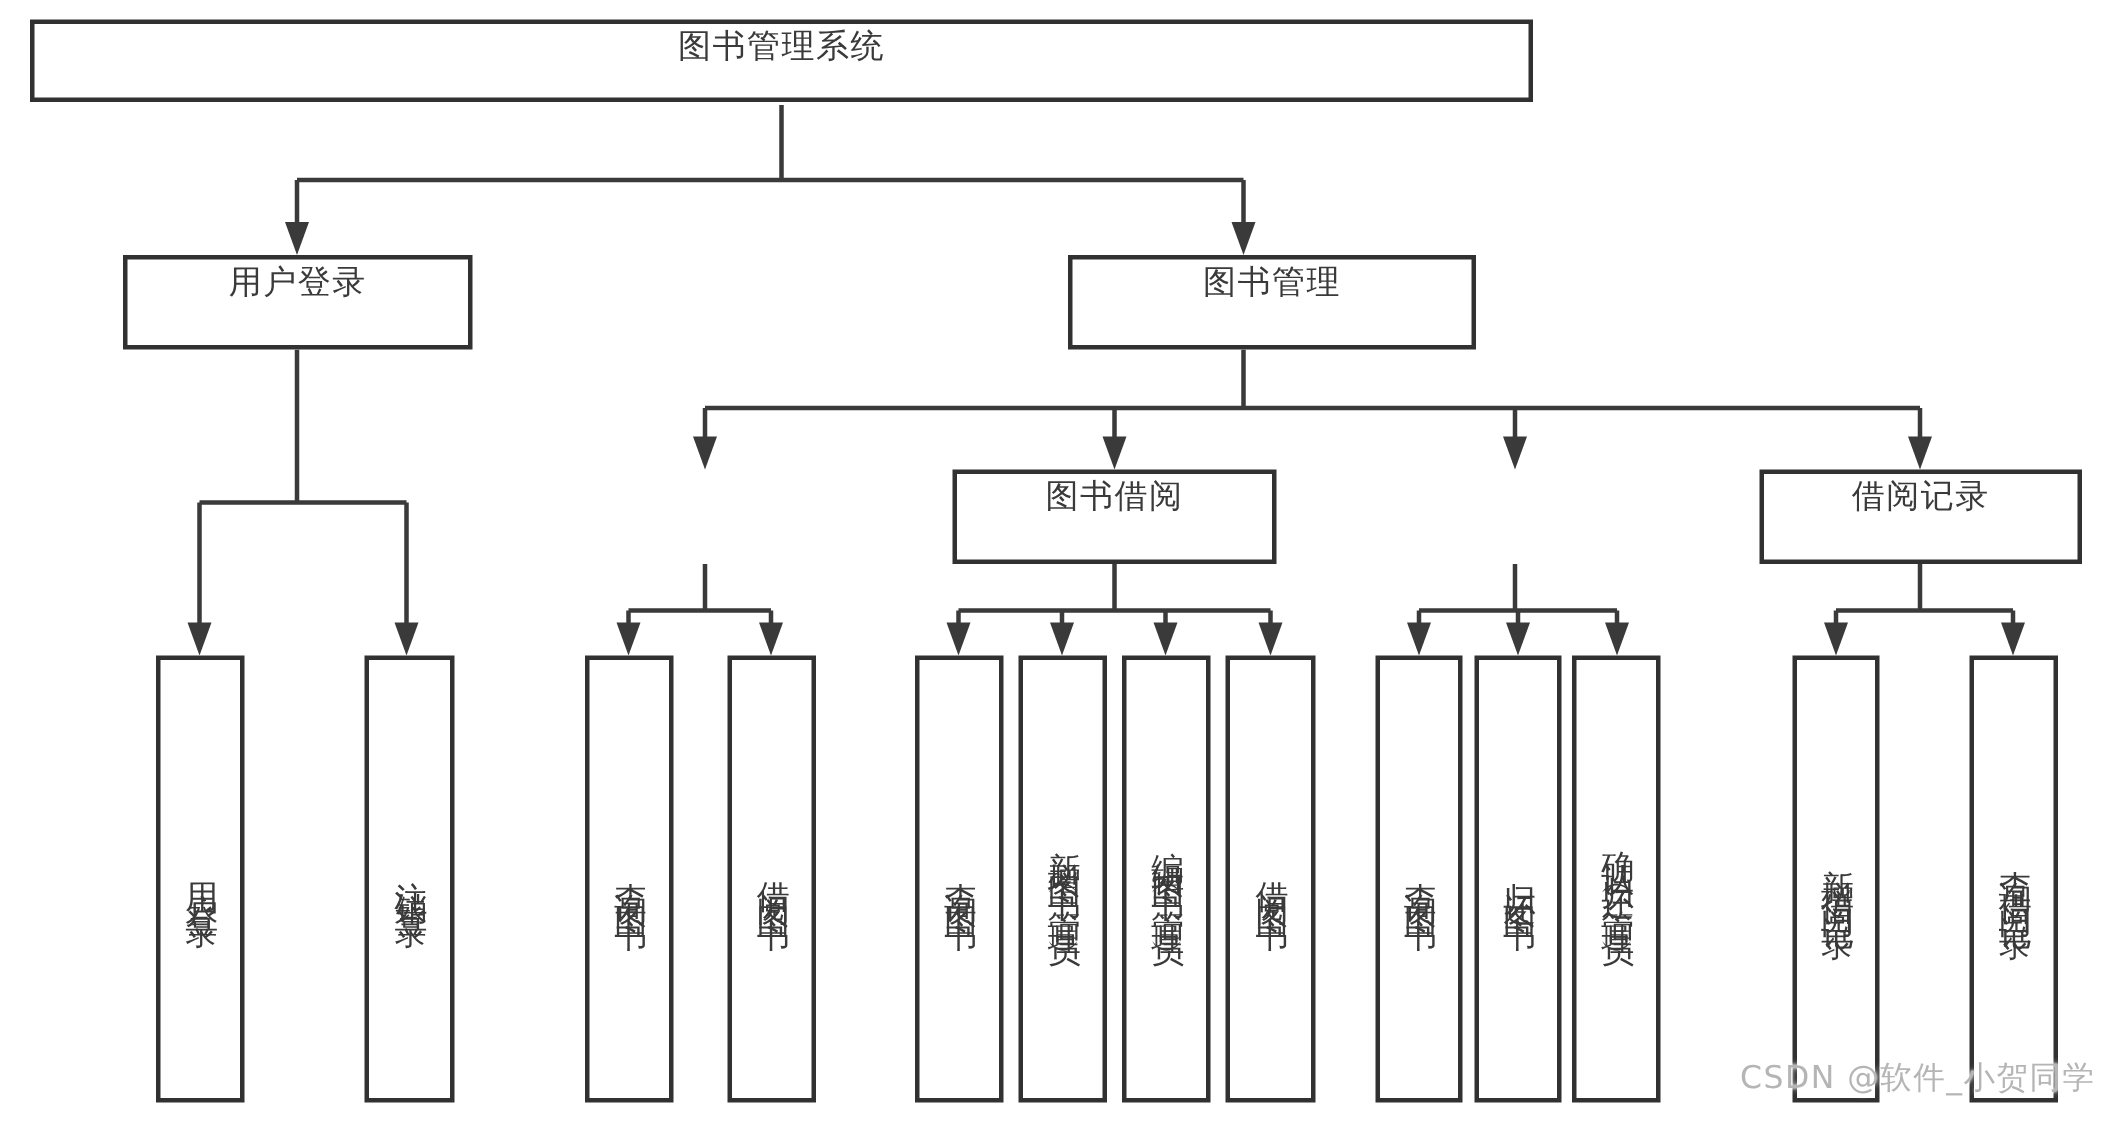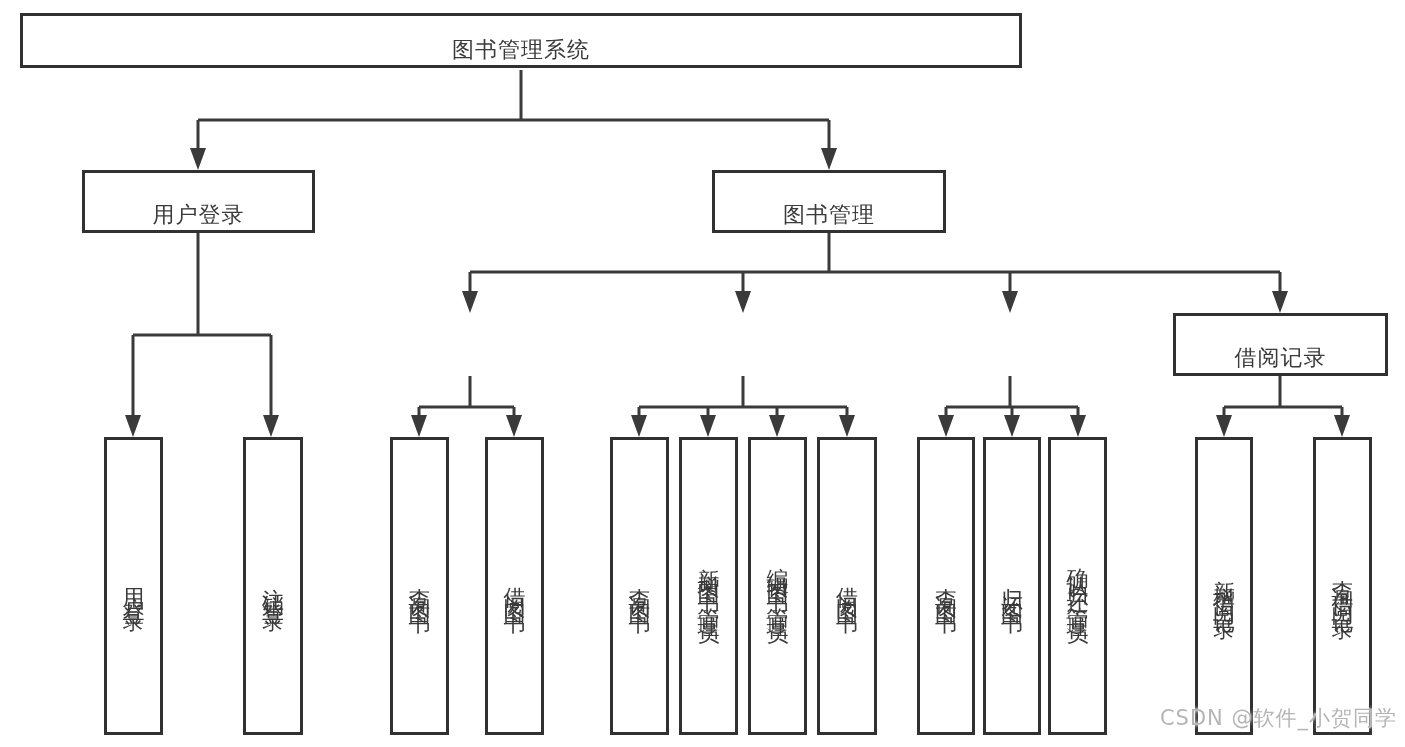--- a/index.html
+++ b/index.html
@@ -7,21 +7,21 @@
     position:relative;
     width:1405px;height:747px;
     background:#ffffff;
     font-family:"DejaVu Sans","Liberation Sans",sans-serif;
     overflow:hidden;
   }
   .connectors{position:absolute;left:0;top:0;pointer-events:none;}
   .hbox{
     position:absolute;box-sizing:border-box;
     border:3px solid #313131;background:#ffffff;
-    display:flex;align-items:flex-end;justify-content:center;
+    display:flex;align-items:flex-start;justify-content:center;
     font-size:22px;color:#3a3a3a;letter-spacing:1px;
   }
   .vbox{
     position:absolute;box-sizing:border-box;
     top:437px;height:298px;
     border:3px solid #313131;background:#ffffff;
     display:flex;align-items:center;justify-content:center;
   }
   .vbox .vtext{
     writing-mode:vertical-rl;
@@ -30,21 +30,21 @@
   }
   .watermark{
     position:absolute;right:8px;top:704px;
     font-size:21px;letter-spacing:1px;color:#b5b5b5;
     text-shadow:0 0 2px #ffffff,0 0 4px #ffffff;
     white-space:nowrap;
   }
   
   #n-root{left:20px;top:13px;width:1002px;height:55px;}
   #n-user-login{left:82px;top:170px;width:233px;height:63px;}
-  #n-book-mgmt{left:712px;top:170px;width:234px;height:63px;}
+  #n-book-mgmt{left:712px;top:170px;width:272px;height:63px;}
   #n-new-book{left:362px;top:313px;width:216px;height:63px;}
   #n-book-borrow{left:635px;top:313px;width:216px;height:63px;}
   #n-current-borrow{left:902px;top:313px;width:216px;height:63px;}
   #n-borrow-records{left:1173px;top:313px;width:215px;height:63px;}
   #v1{left:104px;width:59px;} #v2{left:243px;width:60px;}
   #v3{left:390px;width:59px;} #v4{left:485px;width:59px;}
   #v5{left:610px;width:59px;} #v6{left:679px;width:59px;}
   #v7{left:748px;width:59px;} #v8{left:817px;width:60px;}
   #v9{left:917px;width:58px;} #v10{left:983px;width:58px;}
   #v11{left:1048px;width:59px;}
@@ -99,20 +99,23 @@
     <span>图书管理系统</span>
   </div>
 
   <div id="n-user-login" class="hbox">
     <span>用户登录</span>
   </div>
   <div id="n-book-mgmt" class="hbox">
     <span>图书管理</span>
   </div>
 
+  <div id="n-book-borrow" class="hbox">
+    <span>图书借阅</span>
+  </div>
   <div id="n-borrow-records" class="hbox">
     <span>借阅记录</span>
   </div>
 
   <div id="v1" class="vbox">
     <span class="vtext">用户登录</span>
   </div>
   <div id="v2" class="vbox">
     <span class="vtext">注销登录</span>
   </div>

